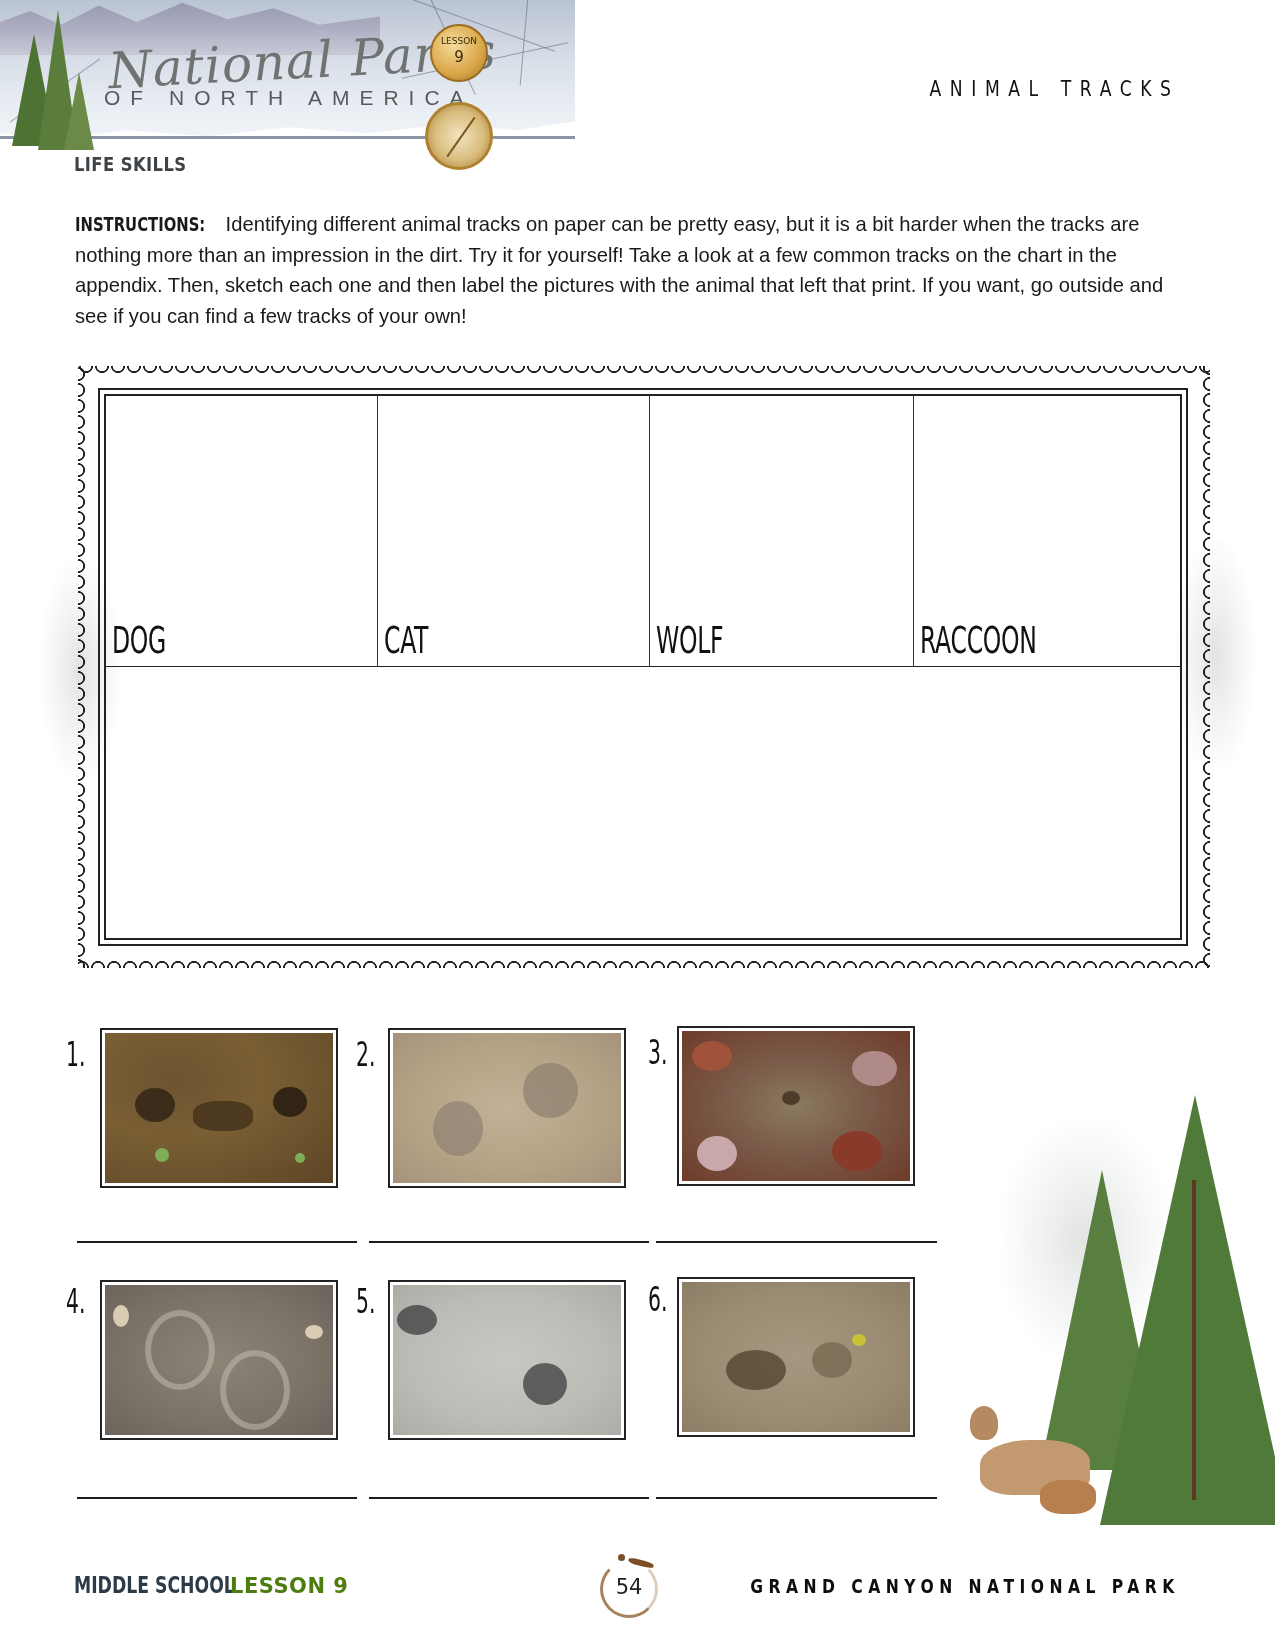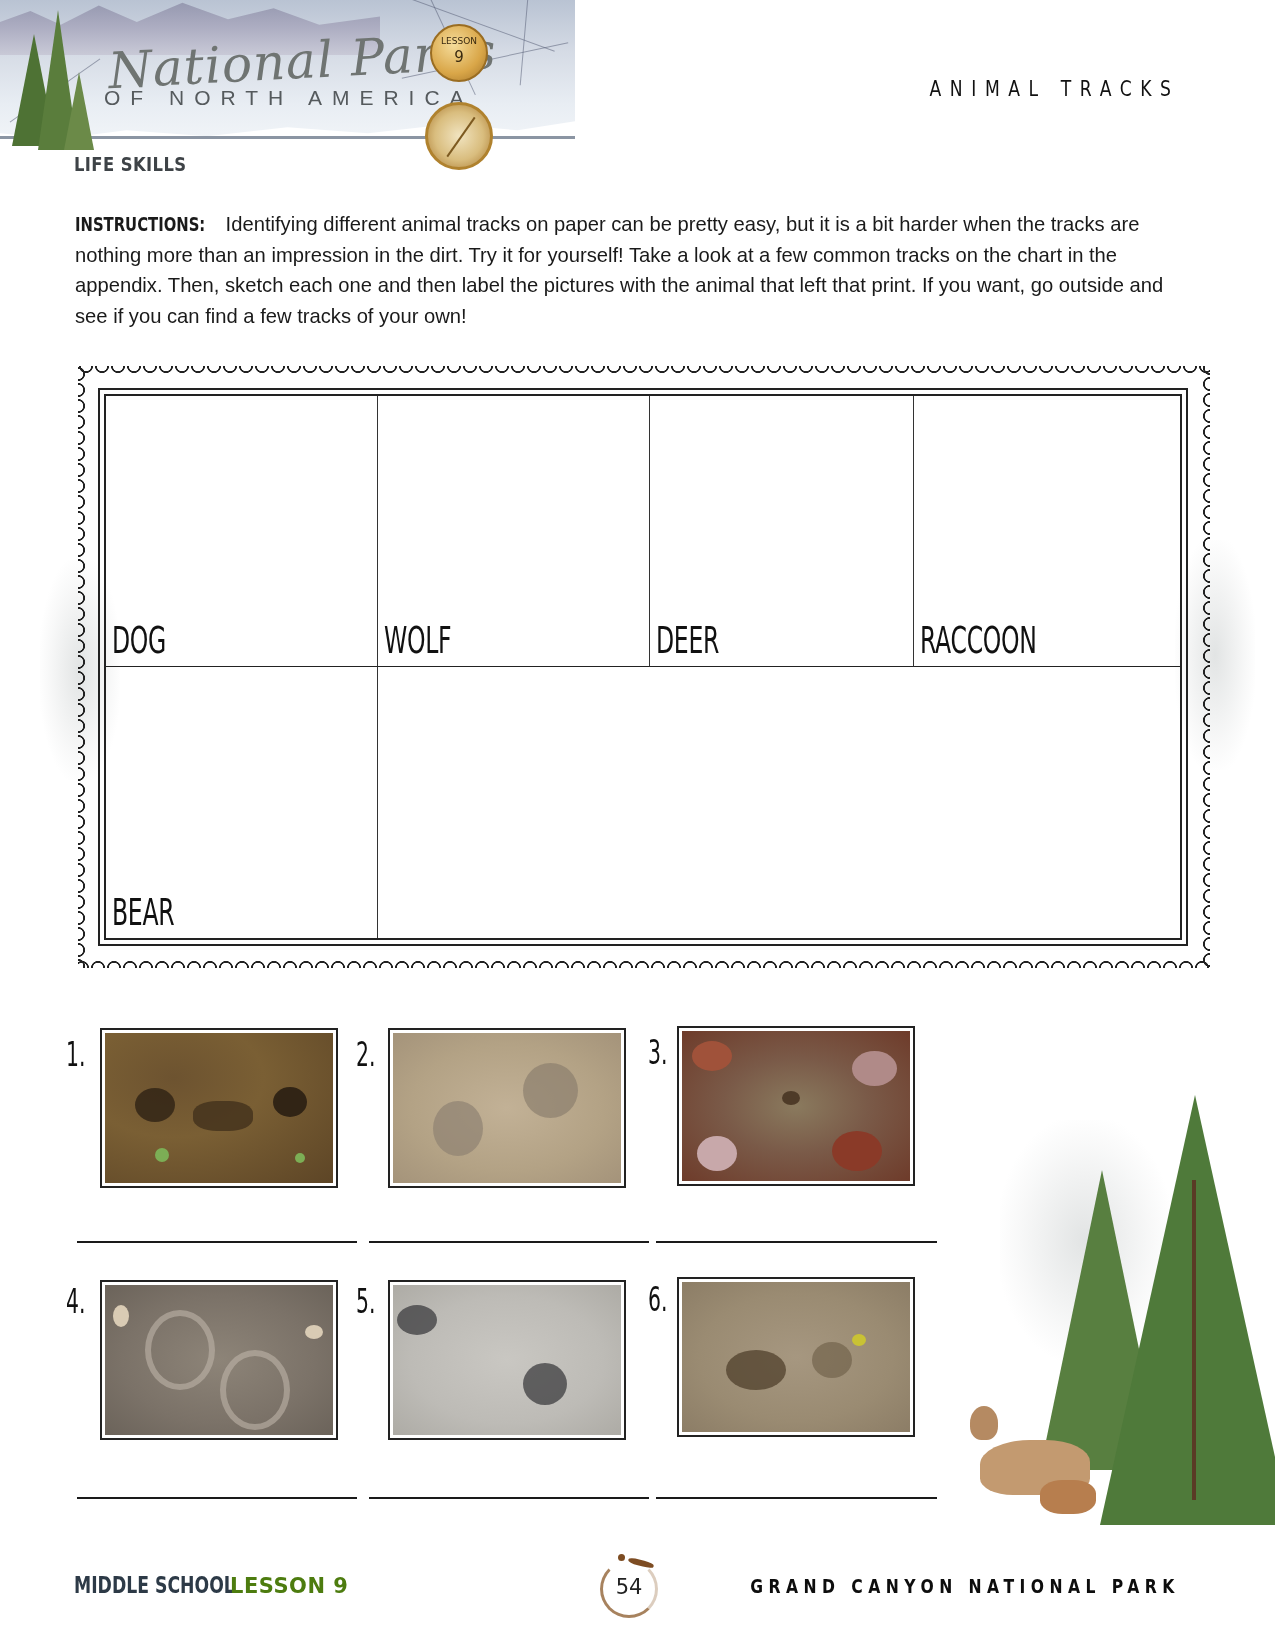--- a/index.html
+++ b/index.html
@@ -129,30 +129,27 @@
   <div class="scallop-h" style="top:0;"></div>
   <div class="scallop-h" style="bottom:0;transform:rotate(180deg);"></div>
   <div class="scallop-v" style="left:0;"></div>
   <div class="scallop-v" style="right:0;transform:rotate(180deg);"></div>
   <div class="frame-outer"></div>
   <div class="frame-inner">
     <div class="cell">
         <span class="cell-label">DOG</span>
       </div>
     <div class="cell">
+        <span class="cell-label">CAT</span>
+      </div>
+    <div class="cell">
         <span class="cell-label">WOLF</span>
       </div>
     <div class="cell">
-        <span class="cell-label">DEER</span>
-      </div>
-    <div class="cell">
         <span class="cell-label">RACCOON</span>
-      </div>
-    <div class="cell">
-        <span class="cell-label">BEAR</span>
       </div>
   </div>
 </div>
 
 <div class="quiz-num" style="left:66px;top:1034px;">1.</div>
 <div class="photo" style="left:100px;top:1028px;">
   <div class="photo-inner" style="background:radial-gradient(ellipse at 30% 30%,#6d5330 0%,#7a5f34 40%,#5d4526 100%);">
     <div class="print" style="left:30px;top:55px;width:40px;height:34px;background:#2e2214;opacity:.8;"></div>
     <div class="print" style="left:88px;top:68px;width:60px;height:30px;background:#3a2b18;opacity:.7;border-radius:40%;"></div>
     <div class="print" style="left:168px;top:54px;width:34px;height:30px;background:#261b10;opacity:.85;"></div>

